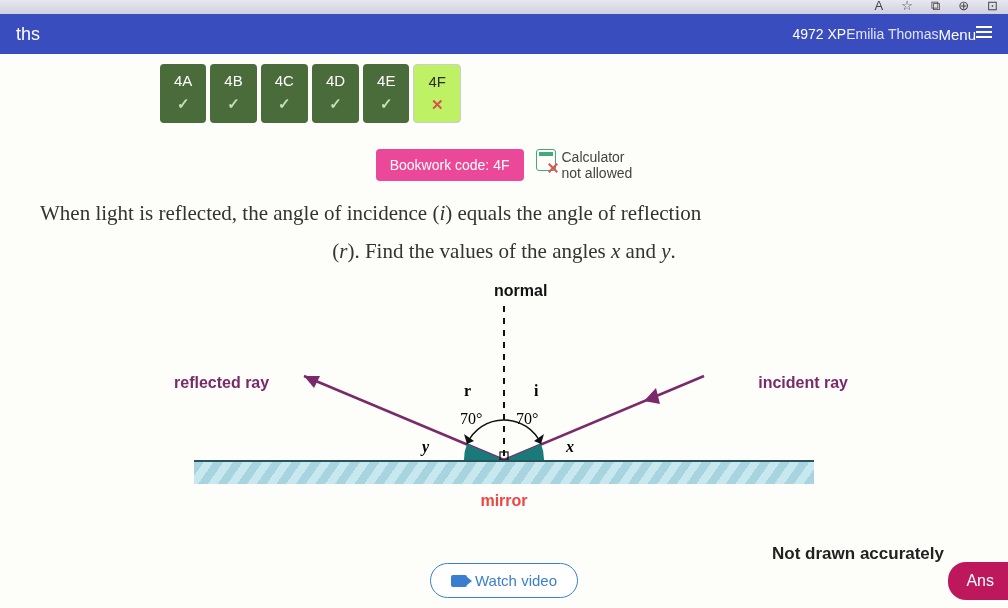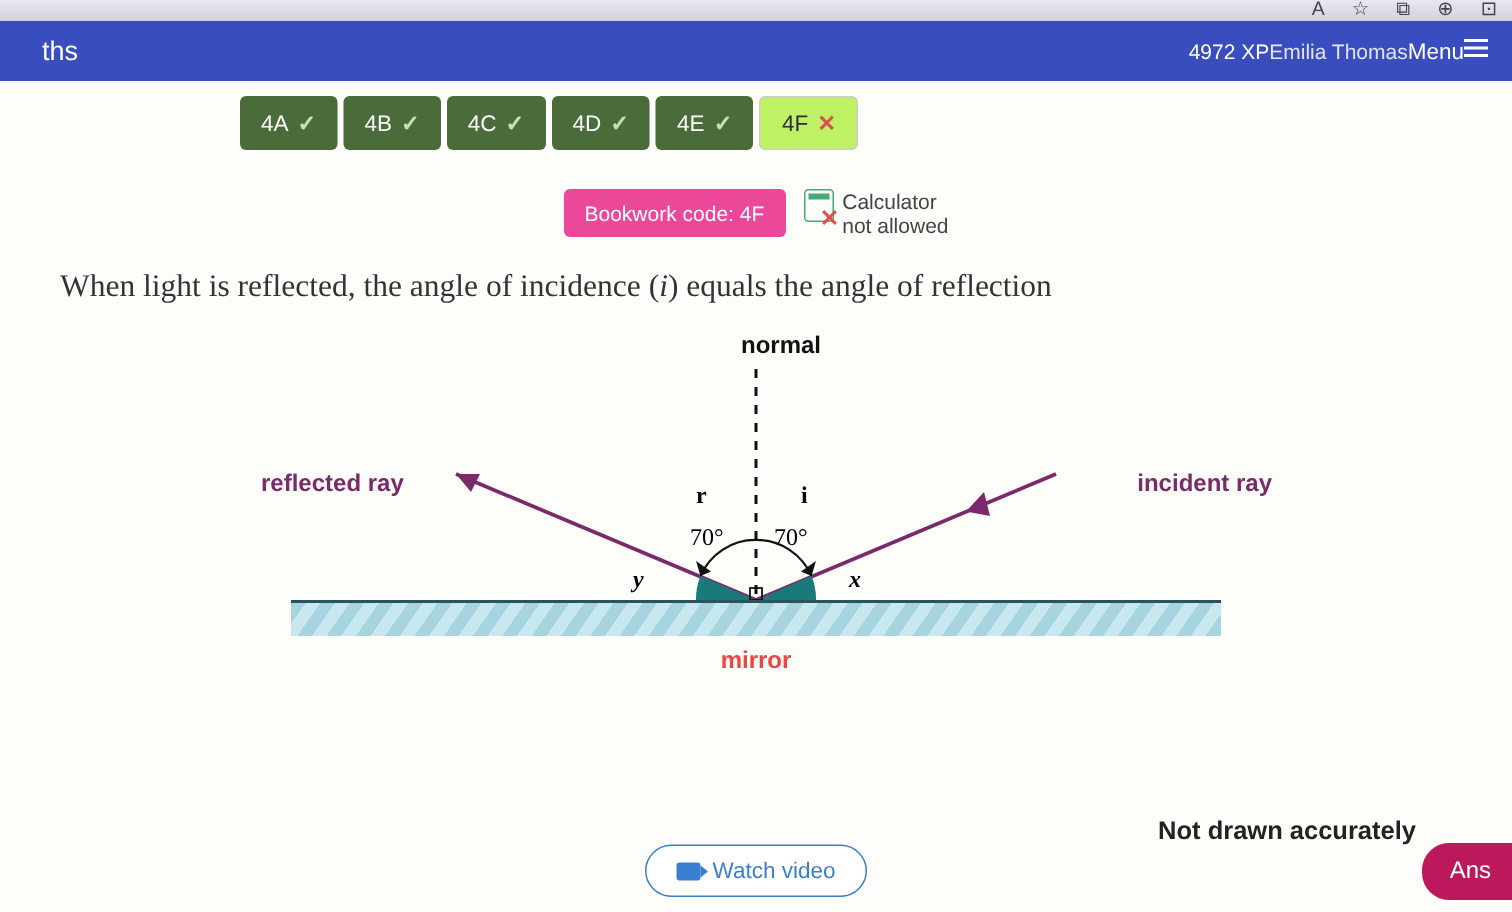--- a/index.html
+++ b/index.html
@@ -1,26 +1,26 @@
 <!DOCTYPE html>
 <html><head>
 <meta charset="utf-8">
 <style>
 * { box-sizing: border-box; margin: 0; padding: 0; }
 body { font-family: Arial, sans-serif; background: #fdfdfa; width: 1008px; height: 608px; overflow: hidden; position: relative; }
 .browser-bar { height: 14px; background: linear-gradient(#e8e8f0,#d0d0e0); position: relative; }
 .browser-icons { position: absolute; right: 10px; top: -2px; display: flex; gap: 18px; color: #444; font-size: 13px; }
 .top-strip { background: #3a4dbf; height: 40px; display: flex; align-items: center; justify-content: space-between; padding: 0 16px; color: #fff; }
-.ths { color: #fff; font-size: 18px; margin-left: 12px; }
+.ths { color: #fff; font-size: 18px; }
 .top-right { display: flex; align-items: flex-start; font-size: 14px; }
 .menu-link { color: #fff; font-size: 15px; }
 .hamburger { display: inline-flex; flex-direction: column; gap: 3px; }
 .hamburger span { width: 16px; height: 2px; background: #fff; display: block; }
 .tabs { display: flex; gap: 4px; padding: 10px 0 10px 160px; }
-.tab { padding: 8px 14px; border-radius: 4px; font-size: 15px; display: flex; align-items: center; gap: 6px; cursor: pointer; }
+.tab { padding: 8px 14px; border-radius: 4px; font-size: 15px; display: flex; align-items: center; gap: 6px; cursor: pointer; flex-direction: column; }
 .done { background: #4a6b3a; color: #fff; }
 .active { background: #bef264; color: #2e2e2e; border: 1px solid #ccc; }
 .summary { background: #cde0f2; color: #4a6b8a; }
 .check { color: #c8e0b8; font-weight: bold; }
 .xmark { color: #d9534f; font-weight: bold; }
 .code-row { display: flex; align-items: center; justify-content: center; gap: 12px; margin: 16px 0 10px; }
 .code-pill { background: #ec4899; color: #fff; padding: 8px 14px; border-radius: 4px; font-size: 14px; }
 .calc { display: flex; gap: 6px; font-size: 14px; color: #444; }
 .calc-icon { width: 20px; height: 22px; border: 1.5px solid #4a7; border-radius: 3px; position: relative; }
 .calc-icon::before { content:""; position:absolute; top:2px; left:2px; right:2px; height:4px; background:#4a7; }
@@ -108,20 +108,23 @@
       </div>
     <div>
       <div>Calculator</div>
       <div>not allowed</div>
     </div>
   </div>
 </div>
 
 <div class="question">
   <span>When light is reflected, the angle of incidence (</span><span class="ital">i</span><span>) equals the angle of reflection</span>
+  <span class="c">
+    <span>(</span><span class="ital">r</span><span>). Find the values of the angles </span><span class="ital">x</span><span> and </span><span class="ital">y</span><span>.</span>
+  </span>
 </div>
 
 <div class="diagram">
   <div class="normal-label">normal</div>
   <svg class="svg-rays" viewBox="0 0 700 230">
     <line x1="350" y1="20" x2="350" y2="174" stroke="#111" stroke-width="2" stroke-dasharray="6 6"></line>
     <line x1="350" y1="174" x2="150" y2="90" stroke="#7a2a6a" stroke-width="2.5"></line>
     <polygon points="150,90 166,90 160,102" fill="#7a2a6a"></polygon>
     <line x1="350" y1="174" x2="550" y2="90" stroke="#7a2a6a" stroke-width="2.5"></line>
     <polygon points="490,115 502,102 506,118" fill="#7a2a6a"></polygon>

